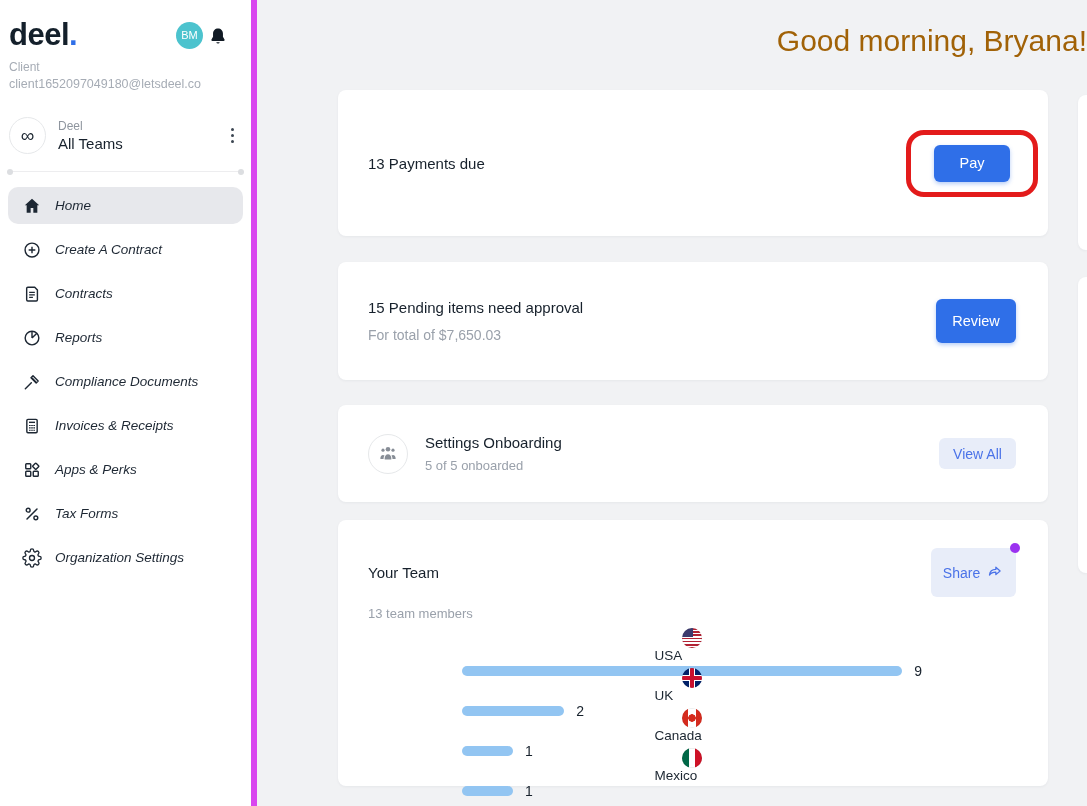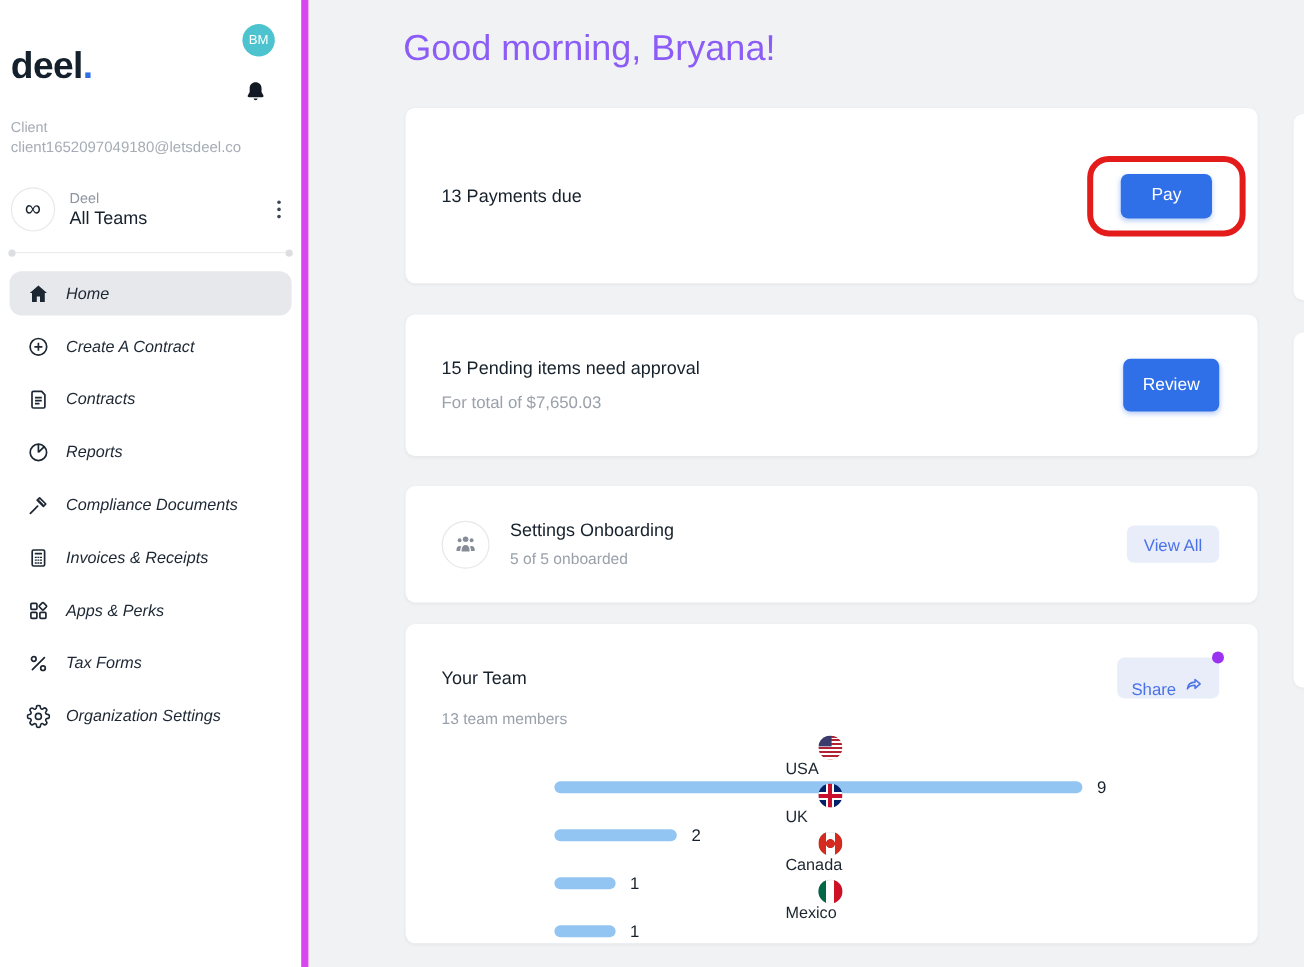--- a/index.html
+++ b/index.html
@@ -7,21 +7,21 @@
   body { font-family:"Liberation Sans", sans-serif; background:#f1f2f4; overflow:hidden; }
   .page { position:relative; width:1087px; height:806px; }
 
   
   .sidebar { position:absolute; left:0; top:0; width:257px; height:100%;
              background:#ffffff; border-right:6px solid #d946ef; }
   .side-top { padding:20px 10px 0 9px; }
   .brand-row { display:flex; align-items:center; justify-content:space-between; }
   .logo { font-size:31px; font-weight:700; color:#14202b; letter-spacing:-0.5px; line-height:30px; }
   .logo .dot { color:#2f6fe8; }
-  .brand-right { display:flex; align-items:flex-start; gap:18px; margin-right:12px;flex-direction:column; }
+  .brand-right { display:flex; align-items:flex-end; gap:4px; margin-right:12px; }
   .avatar { width:27px; height:27px; border-radius:50%; background:#4cc3ce; color:#ffffff;
             font-size:11px; display:flex; align-items:center; justify-content:center; }
   .bell { width:22px; height:24px; color:#111a24; display:flex; align-items:center; }
   .client-label { margin-top:10px; font-size:12px; color:#a6acb5; }
   .client-email { margin-top:3px; font-size:12.5px; color:#a6acb5; }
 
   .team-selector { margin:26px 9px 0 9px; display:flex; align-items:center; cursor:pointer; }
   .inf-circle { width:37px; height:37px; border-radius:50%; border:1px solid #e6e8ea;
                 display:flex; align-items:center; justify-content:center;
                 font-size:19px; color:#17212c; background:#fff; }
@@ -40,21 +40,21 @@
   .nav { margin-top:15px; padding:0 8px;font-style:italic; }
   .nav-item { display:flex; align-items:center; height:37px; margin-bottom:7px;
               border-radius:10px; padding-left:14px; cursor:pointer; color:#1d2733; }
   .nav-item.active { background:#e7e8ec; }
   .nav-item .icon { width:20px; height:20px; display:flex; align-items:center; justify-content:center; }
   .nav-item .icon svg { width:20px; height:20px; }
   .nav-item span.lbl { margin-left:13px; font-size:13.5px; }
 
   
   .main { position:absolute; left:258px; top:0; right:0; bottom:0; background:#f1f2f4; padding-left:80px; }
-  h1 { margin-top:22px; margin-left:-2px; font-size:30px; font-weight:400; color:#8b5cf6; line-height:38px; }
+  h1 { margin-top:22px; margin-left:-2px; font-size:30px; font-weight:400; color:#a16207; line-height:38px;text-align:right; }
 
   .card { width:710px; background:#ffffff; border-radius:8px;
           box-shadow:0 1px 3px rgba(20,30,50,0.05); }
   .card-title { font-size:15px; font-weight:500; color:#17212c; }
   .card-sub { font-size:14px; color:#9aa1ab; }
   .col { display:flex; flex-direction:column; gap:11px; }
 
   .btn-primary { background:#2f6fe8; color:#ffffff; border:none; border-radius:6px;
                  font-family:inherit; font-size:14.5px; cursor:pointer;
                  box-shadow:0 2px 4px rgba(47,111,232,0.35); }
@@ -76,21 +76,21 @@
   .onb-icon { width:40px; height:40px; border-radius:50%; border:1px solid #e6e8ea;
               display:flex; align-items:center; justify-content:center; color:#878d96; }
   .onb-icon svg { width:24px; height:24px; }
   .card3 .col { margin-left:17px; gap:7px; flex:1; }
   .card3 .card-sub { font-size:13px; }
   .btn-viewall { width:77px; height:31px; }
 
   .card4 { margin-top:18px; height:266px; padding:28px 32px 0 30px; }
   .team-head { display:flex; align-items:center; justify-content:space-between; }
   .share-wrap { position:relative; }
-  .btn-share { width:85px; height:34px; display:flex; align-items:flex-end; justify-content:center; gap:7px; }
+  .btn-share { width:85px; height:49px; display:flex; align-items:center; justify-content:center; gap:7px; }
   .btn-share svg { width:17px; height:17px; }
   .notif-dot { position:absolute; top:-5px; right:-4px; width:10px; height:10px; border-radius:50%;
                background:#9b32f0; z-index:2; }
   .card4 .card-sub { margin-top:9px; font-size:13px; }
   .team-chart { margin-top:7px; }
   .team-row { display:flex; align-items:center; height:40px;flex-direction:column; }
   .flag { width:20px; height:20px; border-radius:50%; flex:0 0 20px;
           box-shadow:inset 0 0 0 0.5px rgba(0,0,0,0.12); }
   .flag-usa { background:
       linear-gradient(#3c3b6e, #3c3b6e) no-repeat 0 0 / 55% 45%,

